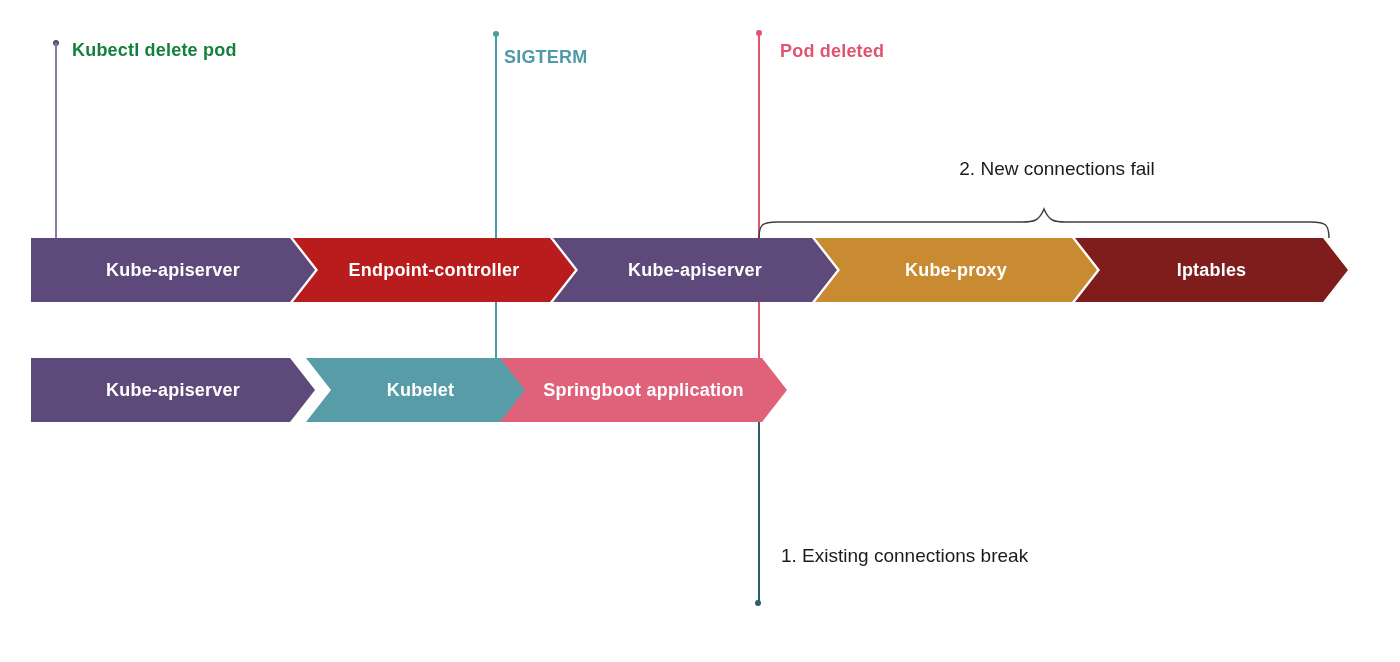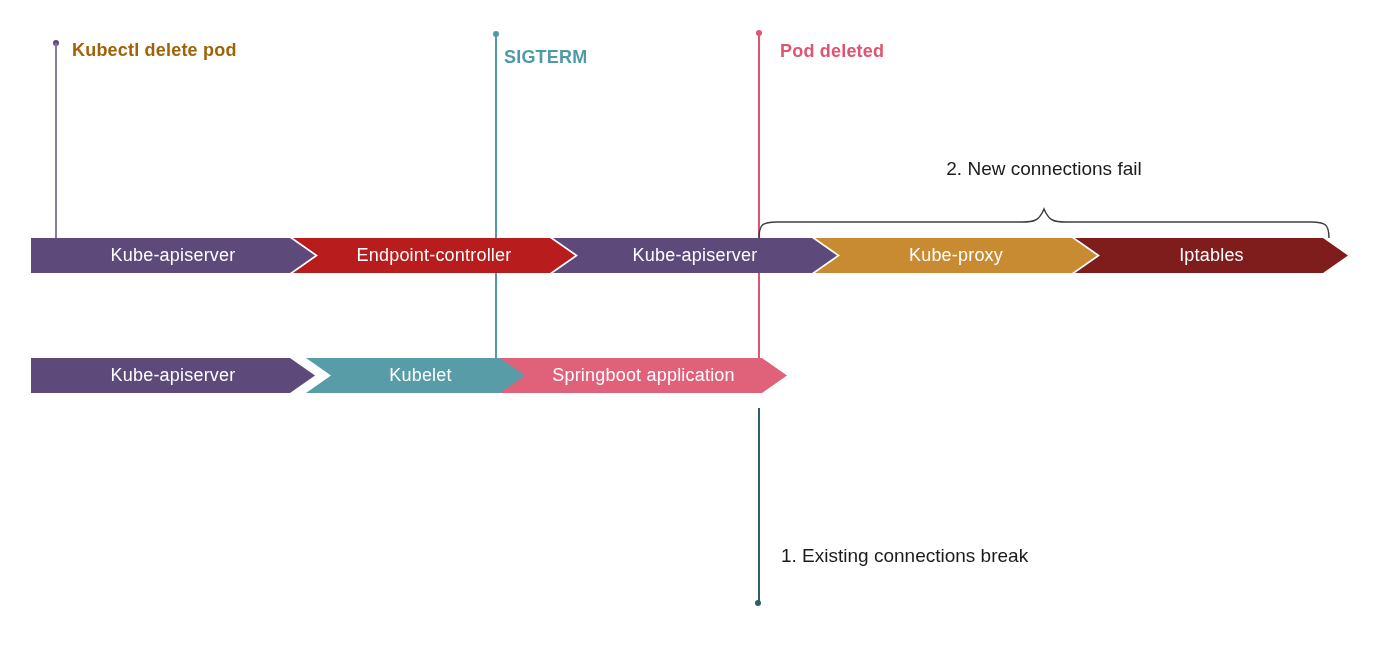--- a/index.html
+++ b/index.html
@@ -13,32 +13,32 @@
   .vline.teal-l{left:495px;top:34px;height:324px;background:#4f9aa8;}
   .vline.pink-l{left:758px;top:33px;height:325px;background:#e0546f;}
   .vline.darkteal-l{left:758px;top:408px;height:194px;background:#2e5d6e;}
   .dot{position:absolute;width:6px;height:6px;border-radius:50%;}
   .dot.d1{left:53px;top:40px;background:#5d4a7a;}
   .dot.d2{left:493px;top:31px;background:#4f9aa8;}
   .dot.d3{left:756px;top:30px;background:#e0546f;}
   .dot.d4{left:755px;top:600px;background:#2e5d6e;}
   
   .evt-label{position:absolute;font-weight:bold;font-size:18px;letter-spacing:.2px;}
-  .evt-label.e1{left:72px;top:40px;color:#a16207;}
+  .evt-label.e1{left:72px;top:40px;color:#15803d;}
   .evt-label.e2{left:504px;top:47px;color:#4f9aa8;}
   .evt-label.e3{left:780px;top:41px;color:#e0546f;}
   
   .anno{position:absolute;font-size:19px;color:#1b1b1b;}
-  .anno.a-top{left:758px;top:158px;width:572px;text-align:center;}
+  .anno.a-top{left:758px;top:158px;width:572px;text-align:center;padding-left:13px;}
   .anno.a-bottom{left:781px;top:545px;}
   .brace{position:absolute;left:758px;top:204px;}
   
   .chev{
-    position:absolute;height:35px;display:flex;align-items:center;justify-content:center;
-    color:#ffffff;font-weight:normal;font-size:18px;letter-spacing:.2px;z-index:2;
+    position:absolute;height:64px;display:flex;align-items:center;justify-content:center;
+    color:#ffffff;font-weight:bold;font-size:18px;letter-spacing:.2px;z-index:2;
   }
   .chev.first{clip-path:polygon(0 0, calc(100% - 25px) 0, 100% 50%, calc(100% - 25px) 100%, 0 100%);}
   .chev.mid{clip-path:polygon(0 0, calc(100% - 25px) 0, 100% 50%, calc(100% - 25px) 100%, 0 100%, 25px 50%);}
   .row1{top:238px;} .row2{top:358px;}
   .purple{background:#5d4a7a;} .navy{background:#b91c1c;} .orange{background:#c98b32;}
   .green{background:#7f1d1d;} .teal{background:#579ca6;} .pink{background:#e0617a;}
   .c1r1{left:31px;width:284px;}
   .c2r1{left:293px;width:282px;}
   .c3r1{left:553px;width:284px;}
   .c4r1{left:815px;width:282px;}

